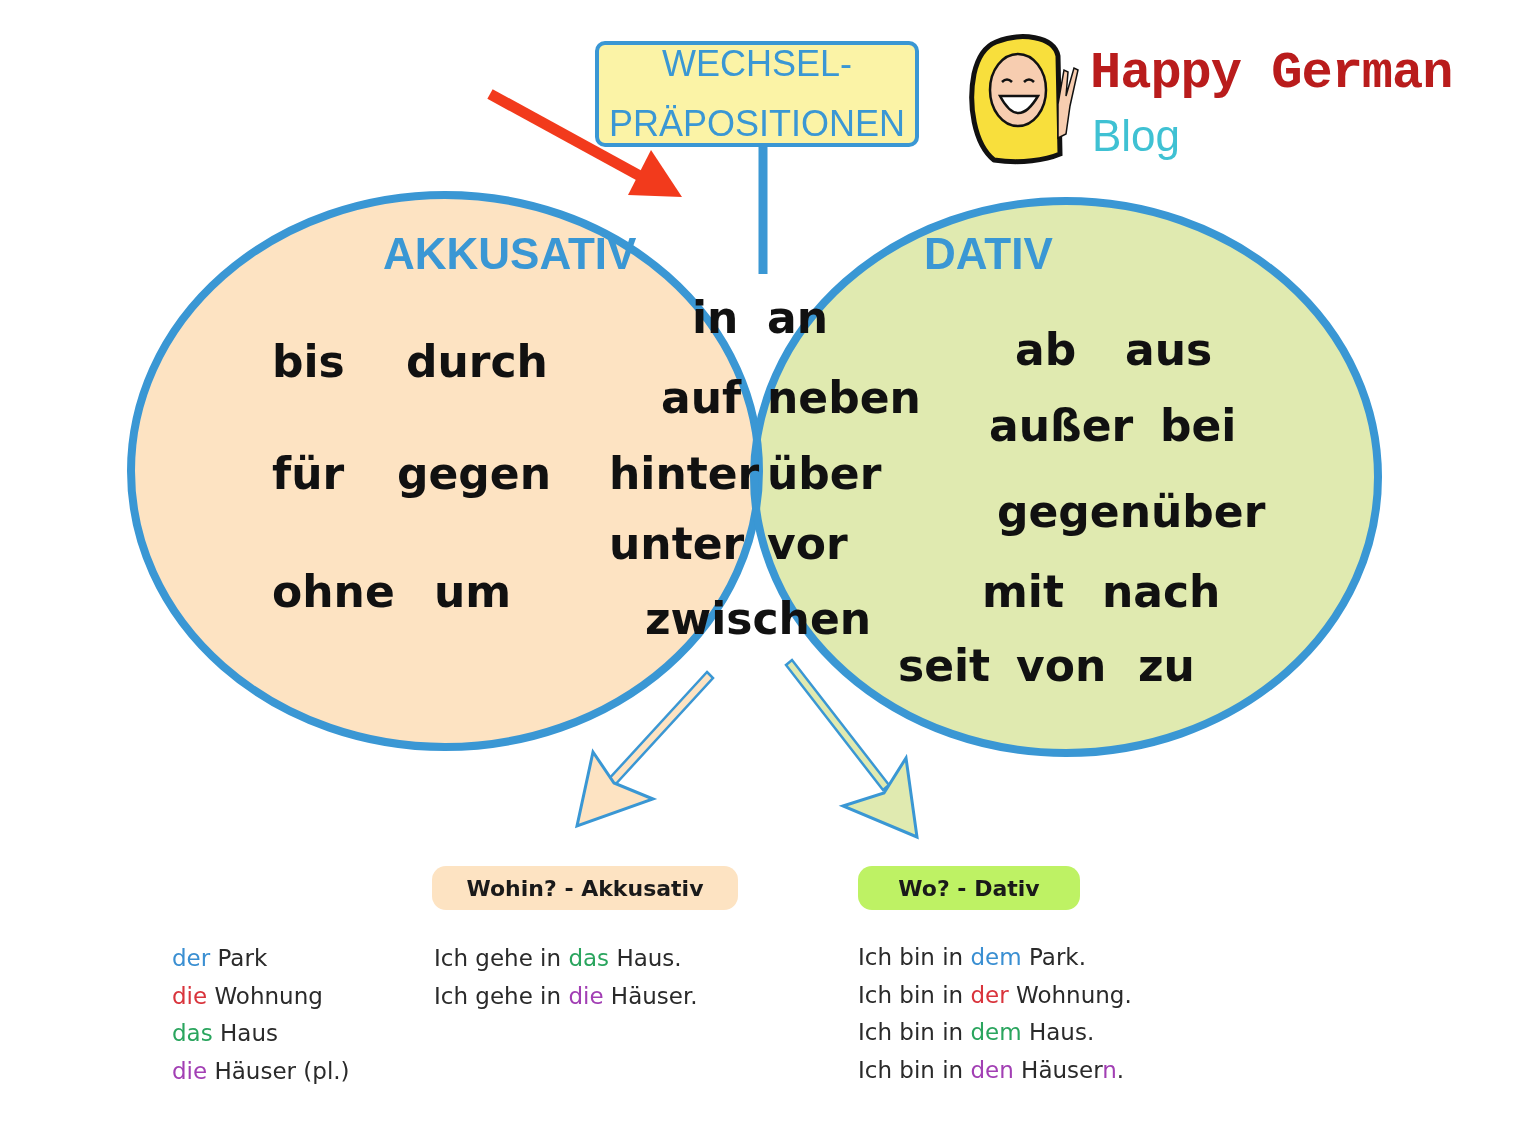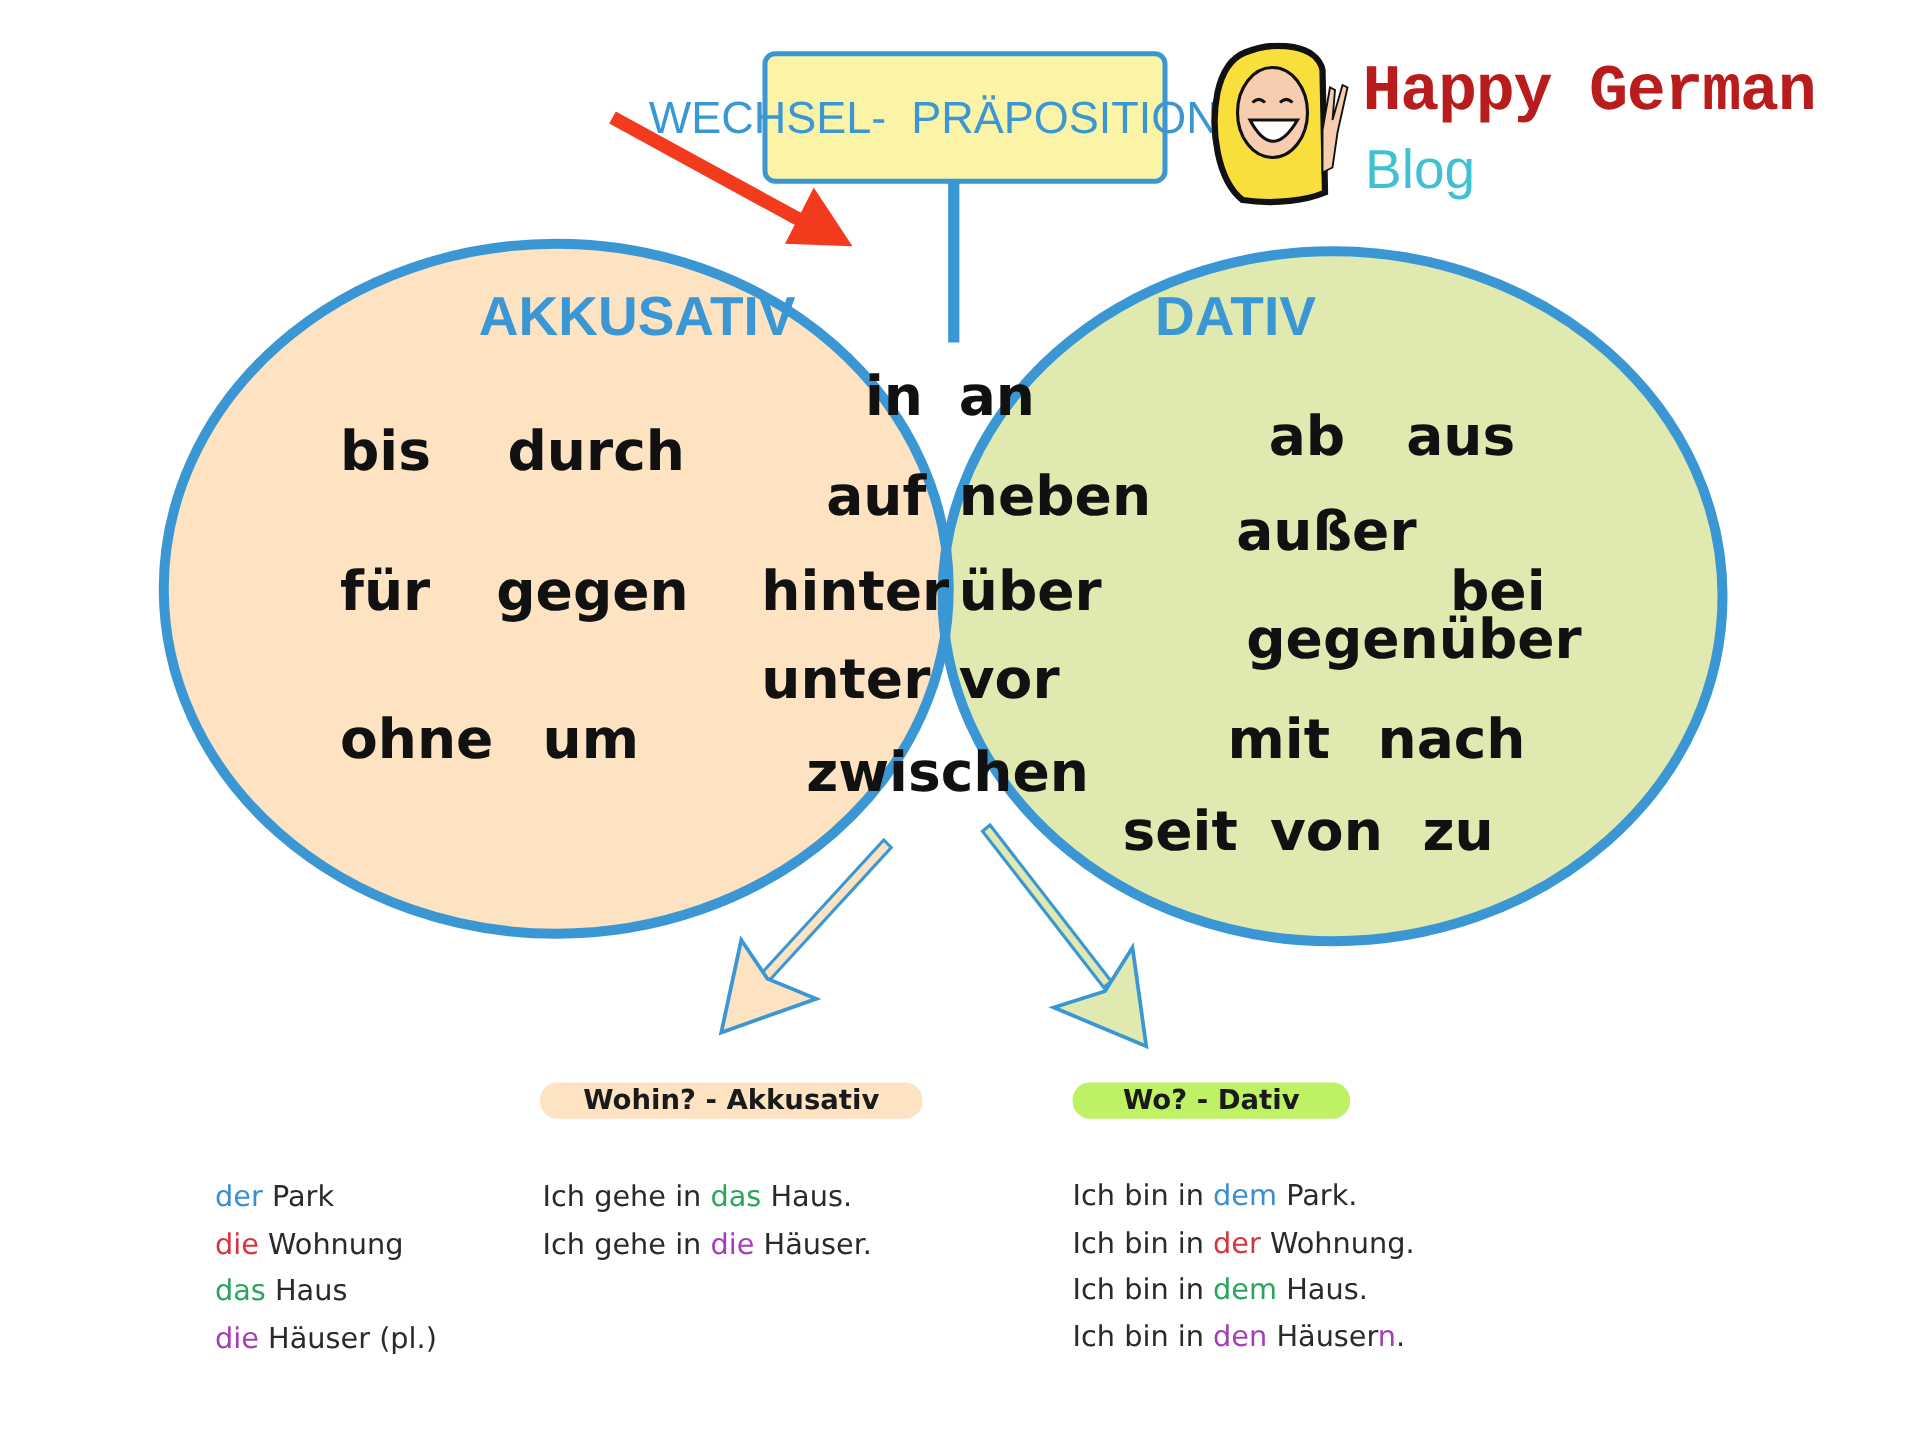--- a/index.html
+++ b/index.html
@@ -3,31 +3,31 @@
 <meta charset="utf-8">
 <style>
   html, body { margin: 0; padding: 0; background: #ffffff; }
   body { width: 1536px; height: 1148px; position: relative; overflow: hidden;
          font-family: "Liberation Sans", "DejaVu Sans", sans-serif; }
   svg.diagram { position: absolute; left: 0; top: 0; }
   .word { position: absolute; font-family: "DejaVu Sans", "Liberation Sans", sans-serif;
           font-weight: bold; font-size: 44px; color: #111111; white-space: nowrap; line-height: 1; }
   .set-title { position: absolute; font-family: "Liberation Sans", sans-serif; font-weight: bold;
                font-size: 44px; color: #3a97d4; line-height: 1; letter-spacing: 0px; white-space: nowrap; }
-  .center-box { position: absolute; left: 610px; top: 41px; width: 324px; height: 106px;
+  .center-box { position: absolute; left: 595px; top: 41px; width: 324px; height: 106px;
                 background: #fbf3a6; border: 4px solid #3a97d4; border-radius: 10px; box-sizing: border-box;
-                display: flex; flex-direction: row; align-items: center; justify-content: center; gap: 20px; }
+                display: flex; flex-direction: column; align-items: center; justify-content: center; gap: 20px; }
   .center-box span { font-family: "Liberation Sans", sans-serif; font-size: 36px; color: #3a97d4;
                      line-height: 1.1; white-space: nowrap; }
   .logo { position: absolute; left: 966px; top: 34px; width: 540px; height: 140px; }
   .logo-title { position: absolute; left: 124px; top: 14px; font-family: Liberation Mono, monospace;
                 font-weight: bold; font-size: 52px; color: #b91c1c; letter-spacing: -1px; white-space: nowrap; line-height: 1; }
   .logo-sub { position: absolute; left: 126px; top: 80px; font-family: "Liberation Sans", sans-serif;
               font-size: 44px; color: #3fc1d3; white-space: nowrap; line-height: 1; }
-  .pill { position: absolute; height: 29px; border-radius: 14px; display: flex; align-items: center;
+  .pill { position: absolute; height: 44px; border-radius: 14px; display: flex; align-items: center;
           justify-content: center; font-family: "DejaVu Sans", sans-serif; font-weight: bold; font-size: 22px;
           color: #1a1a1a; white-space: nowrap; }
   .pill-akk { left: 432px; top: 866px; width: 306px; background: #fde3c2; }
   .pill-dat { left: 858px; top: 866px; width: 222px; background: #bef264; }
   .ex-col { position: absolute; font-family: "DejaVu Sans", sans-serif; font-size: 23px; color: #2a2a2a; }
   .ex-col .line { height: 37.5px; line-height: 37.5px; white-space: nowrap; }
   .c-m { color: #3a8fd2; } .c-f { color: #d9343c; } .c-n { color: #2aa55e; } .c-p { color: #a23fb4; }
 </style>
 </head>
 <body>
@@ -99,21 +99,21 @@
 <div class="word" style="left:767px;top:376px;">neben</div>
 <div class="word" style="left:609px;top:452px;">hinter</div>
 <div class="word" style="left:767px;top:452px;">über</div>
 <div class="word" style="left:609px;top:522px;">unter</div>
 <div class="word" style="left:767px;top:522px;text-align:center;">vor</div>
 <div class="word" style="left:645px;top:597px;">zwischen</div>
 
 <div class="word" style="left:1015px;top:328px;">ab</div>
 <div class="word" style="left:1125px;top:328px;">aus</div>
 <div class="word" style="left:989px;top:404px;">außer</div>
-<div class="word" style="left:1160px;top:404px;margin-top:48px;">bei</div>
+<div class="word" style="left:1160px;top:404px;">bei</div>
 <div class="word" style="left:997px;top:490px;">gegenüber</div>
 <div class="word" style="left:982px;top:570px;">mit</div>
 <div class="word" style="left:1102px;top:570px;">nach</div>
 <div class="word" style="left:898px;top:644px;">seit</div>
 <div class="word" style="left:1016px;top:644px;">von</div>
 <div class="word" style="left:1138px;top:644px;">zu</div>
 
 <div class="pill pill-akk">Wohin? - Akkusativ</div>
 <div class="pill pill-dat">Wo? - Dativ</div>
 

